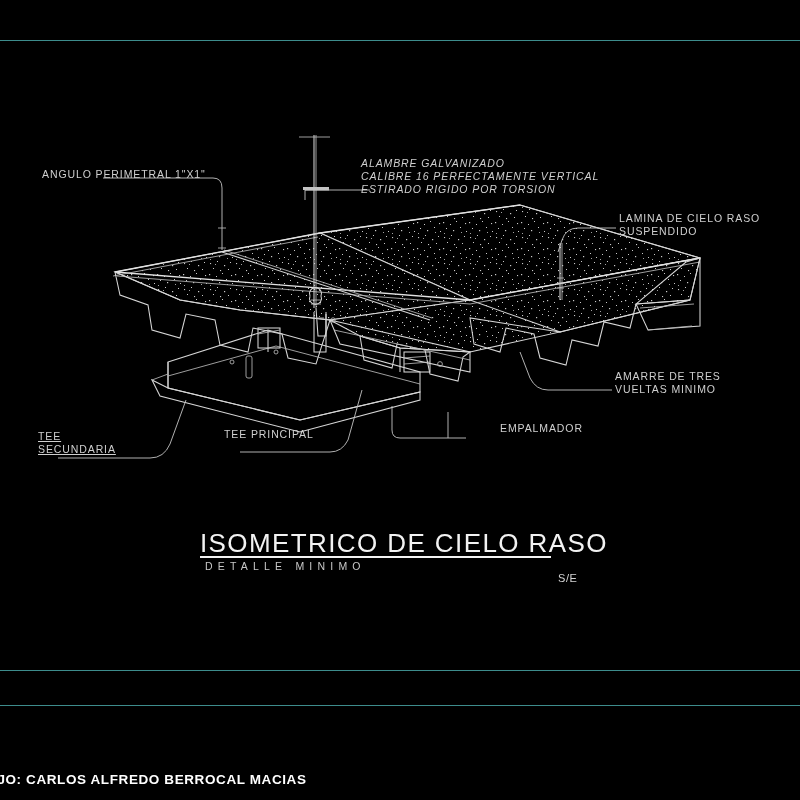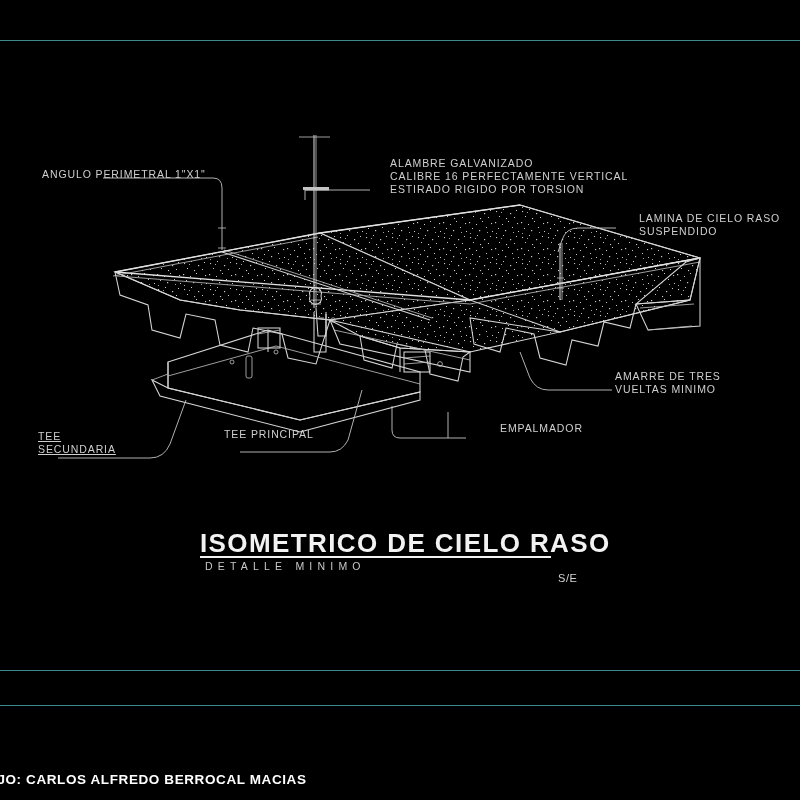--- a/index.html
+++ b/index.html
@@ -52,35 +52,35 @@
     color: #cfcfcf;
     font-family: "Liberation Sans", sans-serif;
     font-size: 10.5px;
     letter-spacing: 0.9px;
     line-height: 13px;
     white-space: pre;
     text-transform: uppercase;
   }
 
   .lbl-angulo      { left: 42px;  top: 168px; }
-  .lbl-alambre     { left: 390px; top: 157px; }
-  .lbl-lamina      { left: 619px; top: 212px; margin-left: 20px; }
+  .lbl-alambre     { left: 361px; top: 157px; font-style: italic; }
+  .lbl-lamina      { left: 619px; top: 212px; }
   .lbl-amarre      { left: 615px; top: 370px; }
   .lbl-tee-sec     { left: 38px;  top: 430px; text-decoration: underline; }
   .lbl-tee-prin    { left: 224px; top: 428px; }
   .lbl-empalmador  { left: 472px; top: 422px; padding-left: 28px; }
 
   
   .title-main {
     position: absolute;
     left: 200px;
     top: 528px;
     font-family: "Liberation Sans", sans-serif;
     font-size: 26px;
-    font-weight: bold;
+    font-weight: normal;
     letter-spacing: 1.4px;
     color: #f2f2f2;
     white-space: pre;
   }
   .title-underline {
     position: absolute;
     left: 200px;
     top: 556px;
     width: 351px;
     height: 2px;

